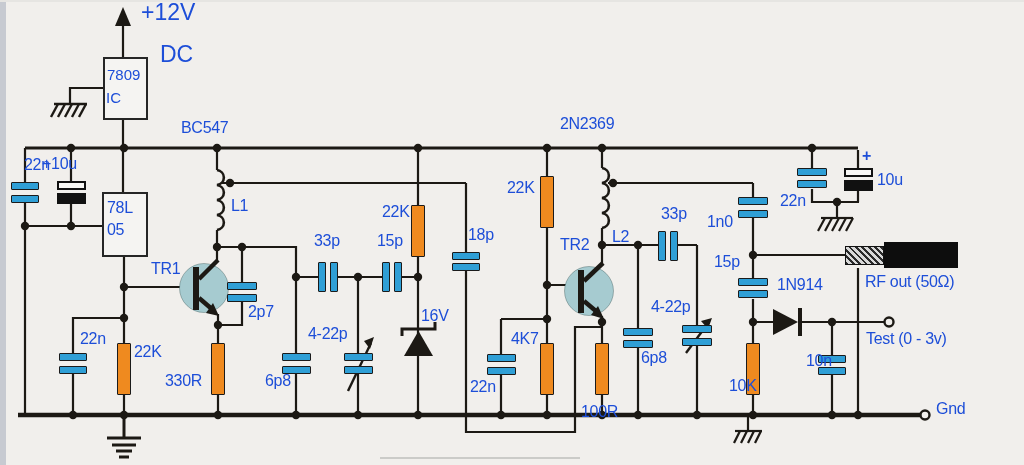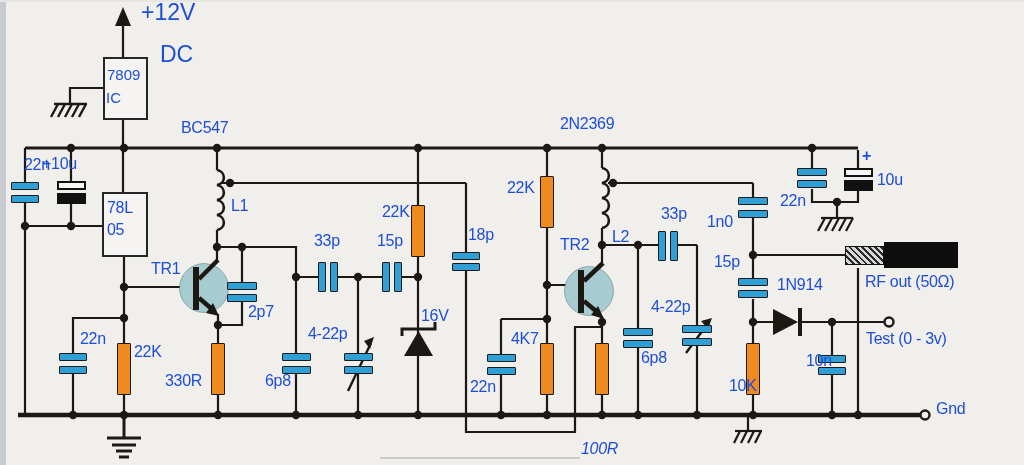--- a/index.html
+++ b/index.html
@@ -279,21 +279,21 @@
   <div class="lbl" style="left:468px;top:227px;">18p</div>
   <div class="lbl" style="left:470px;top:379px;">22n</div>
   <div class="lbl" style="left:507px;top:180px;">22K</div>
   <div class="lbl" style="left:511px;top:331px;">4K7</div>
   <div class="lbl" style="left:560px;top:237px;">TR2</div>
   <div class="lbl" style="left:560px;top:116px;">2N2369</div>
   <div class="lbl" style="left:612px;top:197px;margin-top:32px;">L2</div>
   <div class="lbl" style="left:661px;top:206px;">33p</div>
   <div class="lbl" style="left:651px;top:299px;">4-22p</div>
   <div class="lbl" style="left:641px;top:350px;">6p8</div>
-  <div class="lbl" style="left:581px;top:441px;font-style:italic;">100R</div>
+  <div class="lbl" style="left:581px;top:404px;">100R</div>
   <div class="lbl" style="left:707px;top:196px;margin-top:18px;">1n0</div>
   <div class="lbl" style="left:714px;top:254px;">15p</div>
   <div class="lbl" style="left:713px;top:378px;margin-left:16px;">10K</div>
   <div class="lbl" style="left:777px;top:277px;">1N914</div>
   <div class="lbl" style="left:786px;top:353px;margin-left:20px;">10n</div>
   <div class="lbl" style="left:780px;top:193px;">22n</div>
   <div class="lbl" style="left:862px;top:148px;font-weight:bold;">+</div>
   <div class="lbl" style="left:877px;top:172px;">10u</div>
   <div class="lbl" style="left:865px;top:274px;">RF out (50Ω)</div>
   <div class="lbl" style="left:866px;top:331px;">Test (0 - 3v)</div>

